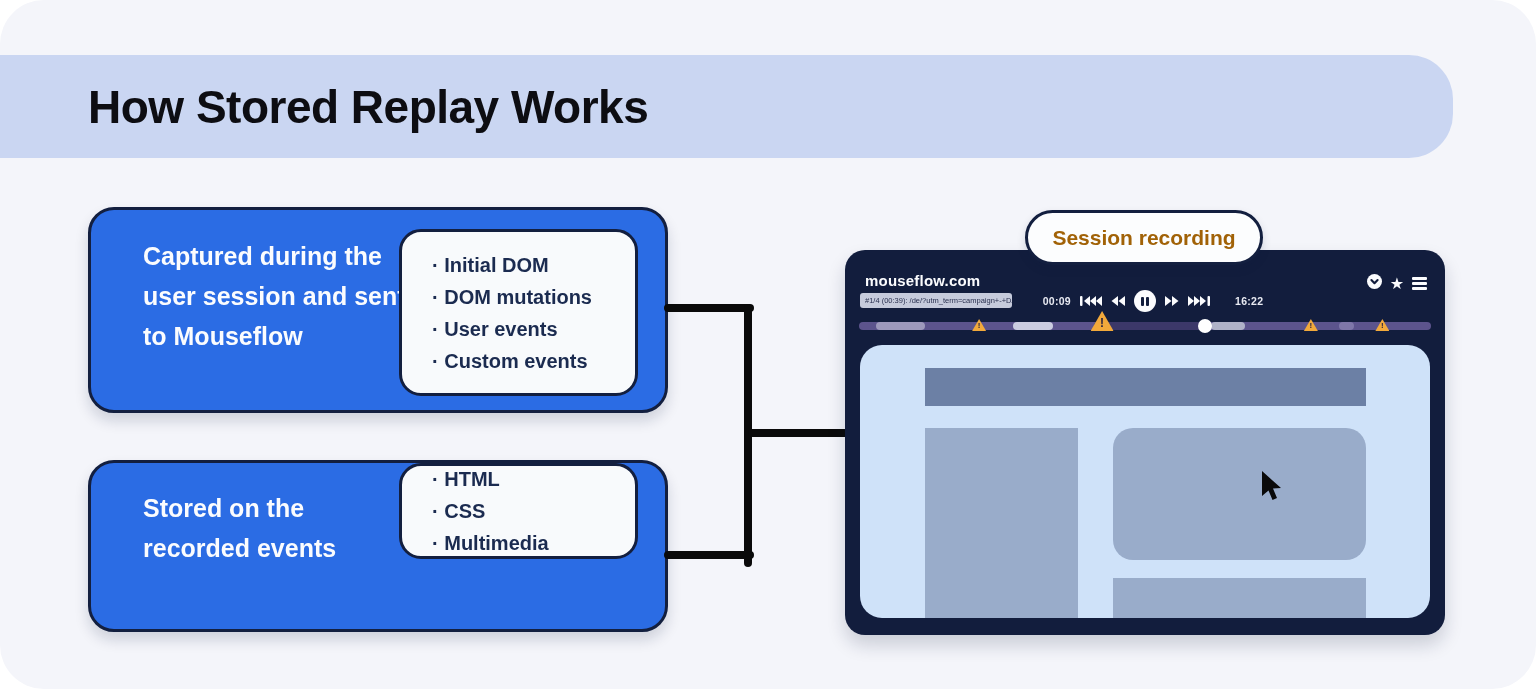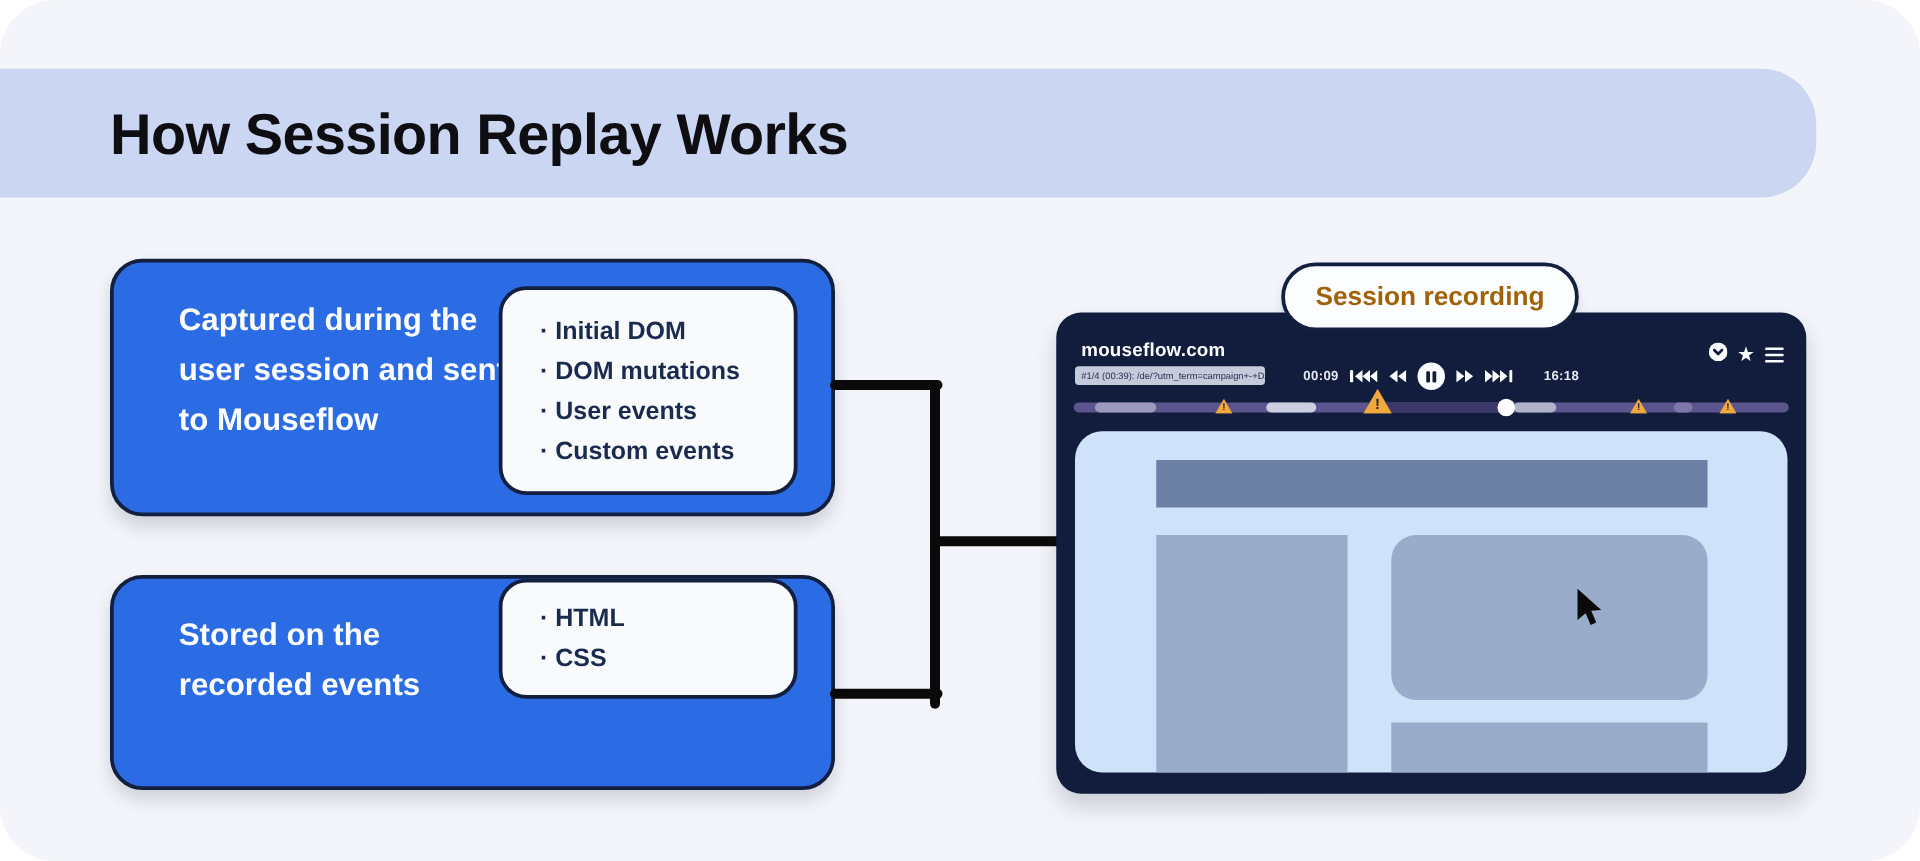--- a/index.html
+++ b/index.html
@@ -62,38 +62,39 @@
   .wf-rightblock{left:253px;top:83px;width:253px;height:132px;border-radius:20px;}
   .wf-bottomblock{left:253px;top:233px;width:253px;height:40px;}
   .cursor{position:absolute;left:400px;top:125px;}
 </style>
 </head>
 <body>
 
 <div class="canvas">
 
   <div class="banner">
-    <h1>How Session Replay Works</h1>
+    <h1>How Stored Replay Works</h1>
   </div>
 
   <div class="bluebox box1">
     <div class="box-text">Captured during the user session and sent to Mouseflow</div>
     <div class="inner-card inner1">
       <div class="li">· Initial DOM</div>
       <div class="li">· DOM mutations</div>
       <div class="li">· User events</div>
       <div class="li">· Custom events</div>
     </div>
   </div>
 
   <div class="bluebox box2">
     <div class="box-text">Stored on the recorded events</div>
     <div class="inner-card inner2">
       <div class="li">· HTML</div>
       <div class="li">· CSS</div>
+      <div class="li">· Multimedia</div>
     </div>
   </div>
 
   <div class="conn conn-h1"></div>
   <div class="conn conn-v"></div>
   <div class="conn conn-h2"></div>
   <div class="conn conn-h3"></div>
 
   <div class="player">
 
@@ -143,21 +144,21 @@
           </svg>
       </span>
       <span class="ctl-btn">
         <svg width="22" height="10" viewBox="0 0 22 10" fill="#FBFCFE">
             <path d="M0 0 L0 10 L6 5 Z"></path>
             <path d="M6 0 L6 10 L12 5 Z"></path>
             <path d="M12 0 L12 10 L18 5 Z"></path>
             <rect x="19.5" y="0" width="2.5" height="10" rx="1"></rect>
           </svg>
       </span>
-      <span class="time">16:18</span>
+      <span class="time">16:22</span>
     </div>
 
     <div class="timeline" style="background: rgb(92, 84, 141);">
         <div class="tl-seg" style="left: 3%; width: 8.5%; background: rgb(157, 153, 188);"></div>
         <div class="tl-seg" style="left: 27%; width: 7%; background: rgb(203, 205, 225);"></div>
         <div class="tl-seg" style="left: 41%; width: 19.5%; background: rgb(60, 56, 105);"></div>
         <div class="tl-seg" style="left: 61.5%; width: 6%; background: rgb(175, 178, 200);"></div>
         <div class="tl-seg" style="left: 84%; width: 2.5%; background: rgb(126, 119, 169);"></div>
         <div class="tl-warn small" style="left: 21%;">
           <span>!</span>

